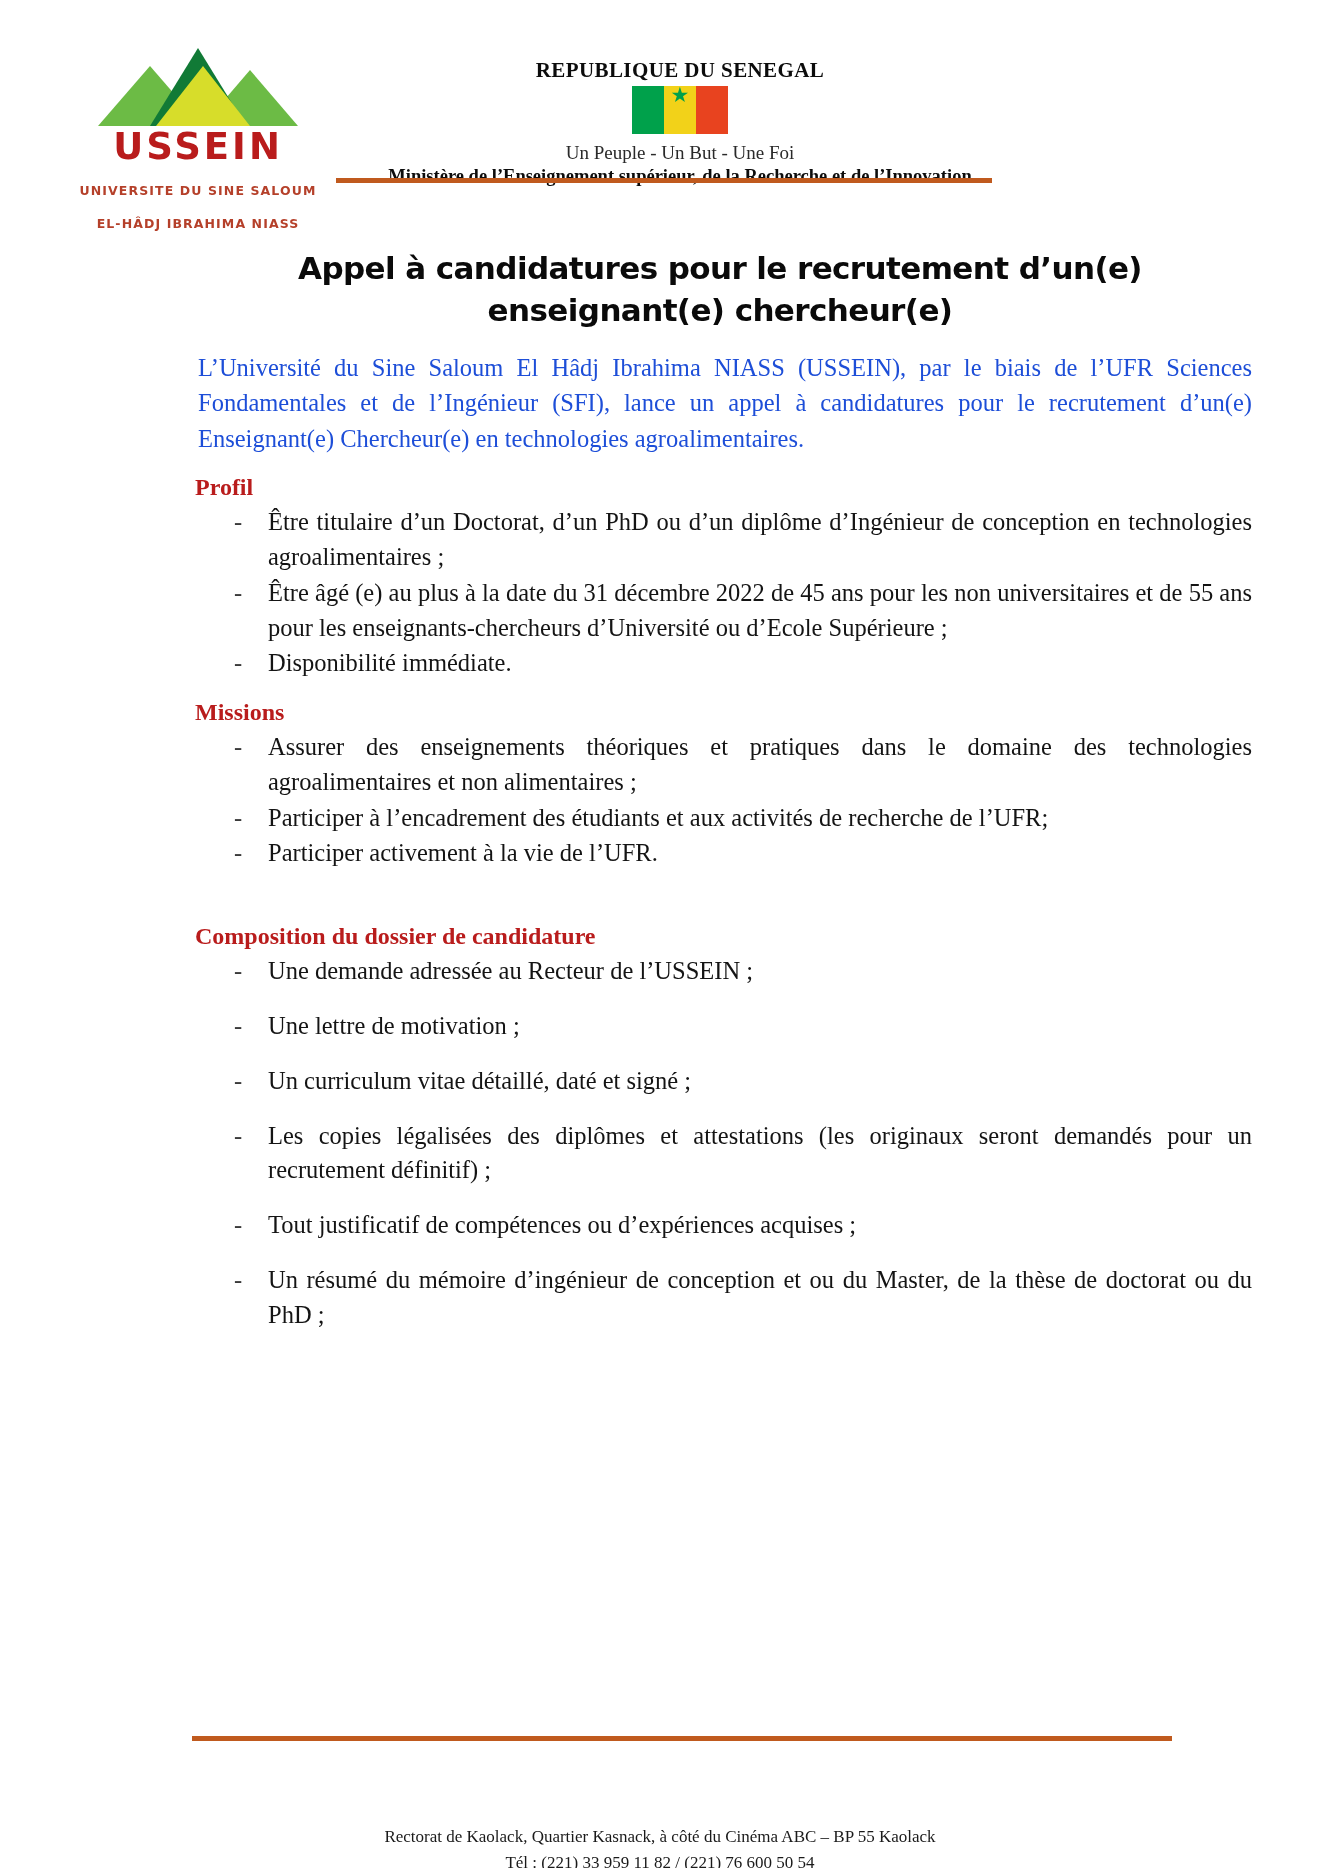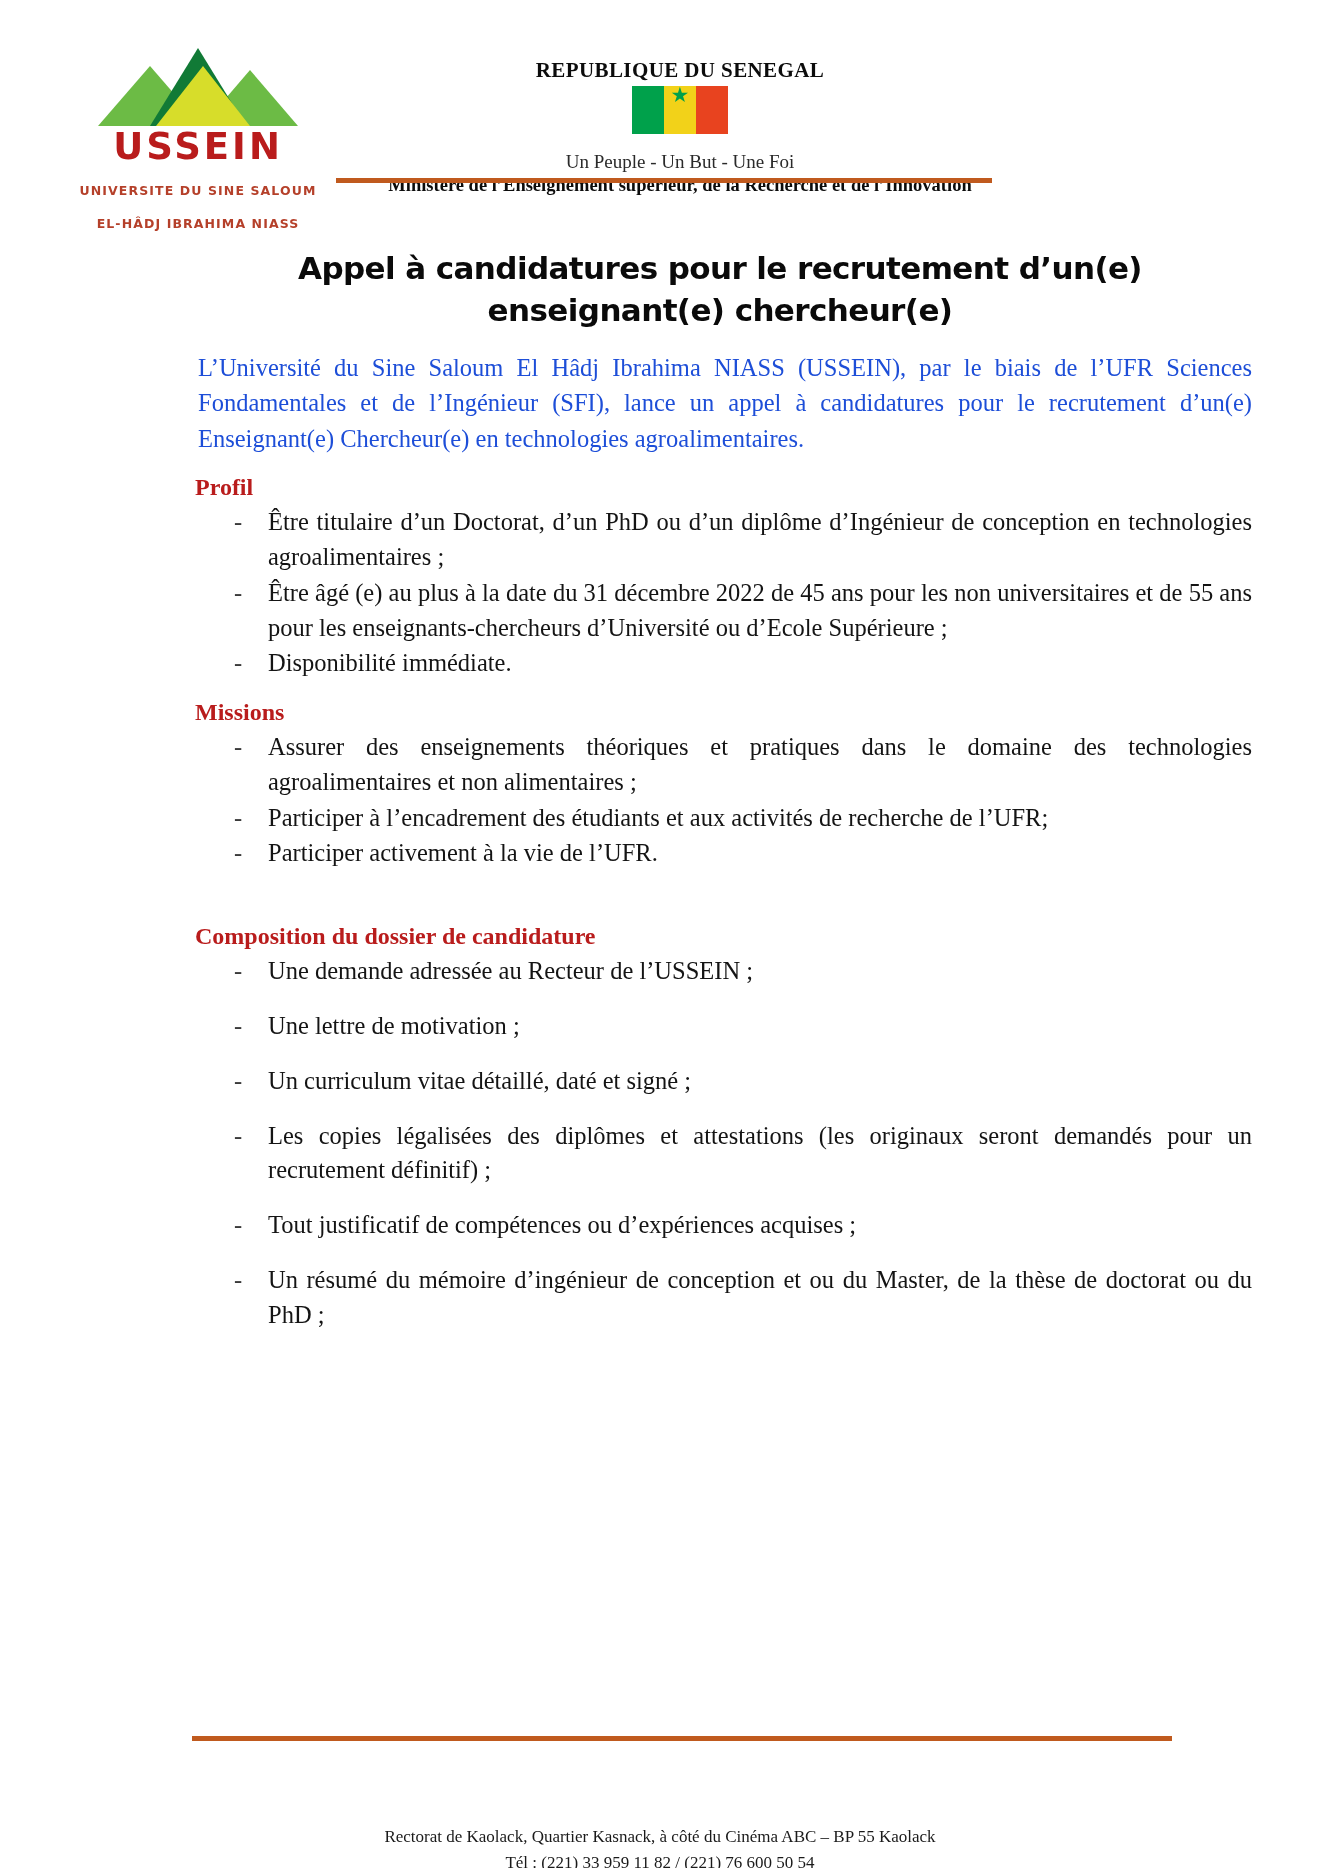--- a/index.html
+++ b/index.html
@@ -117,21 +117,21 @@
     top: 50%;
     transform: translate(-50%, -52%);
     color: #00a14b;
     font-size: 21px;
     line-height: 1;
   }
   .motto {
     font-family: "Liberation Serif", serif;
     font-size: 19px;
     color: #2a2a2a;
-    margin-top: 17px;
+    margin-top: 8px;
   }
   .ministry {
     font-family: "Liberation Serif", serif;
     font-weight: 700;
     font-size: 18.5px;
     color: #0c0c0c;
     margin-top: 2px;
     white-space: nowrap;
   }
 

